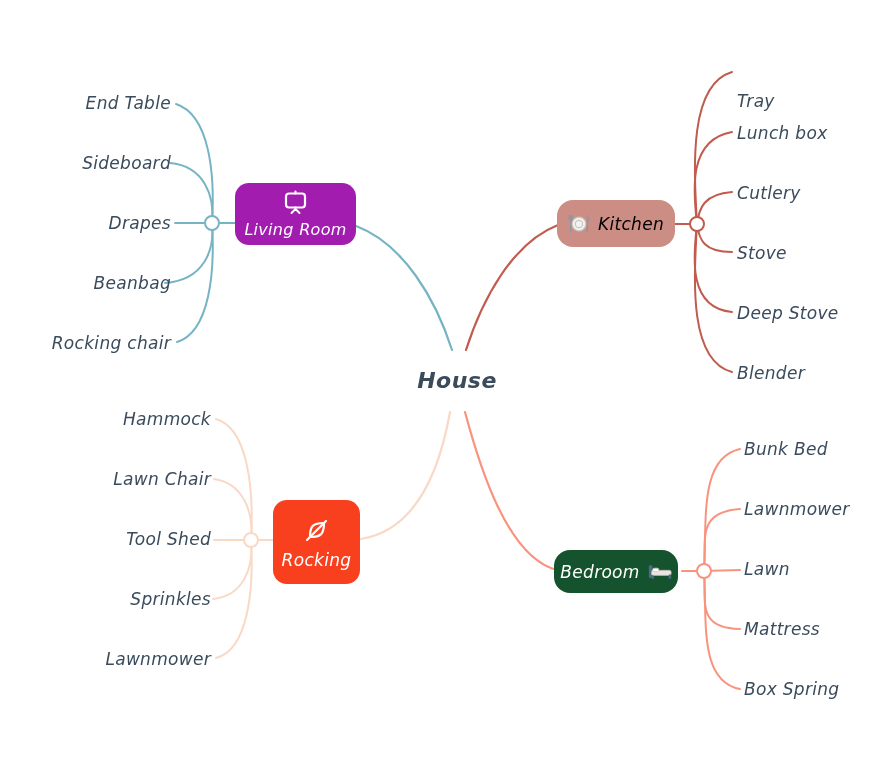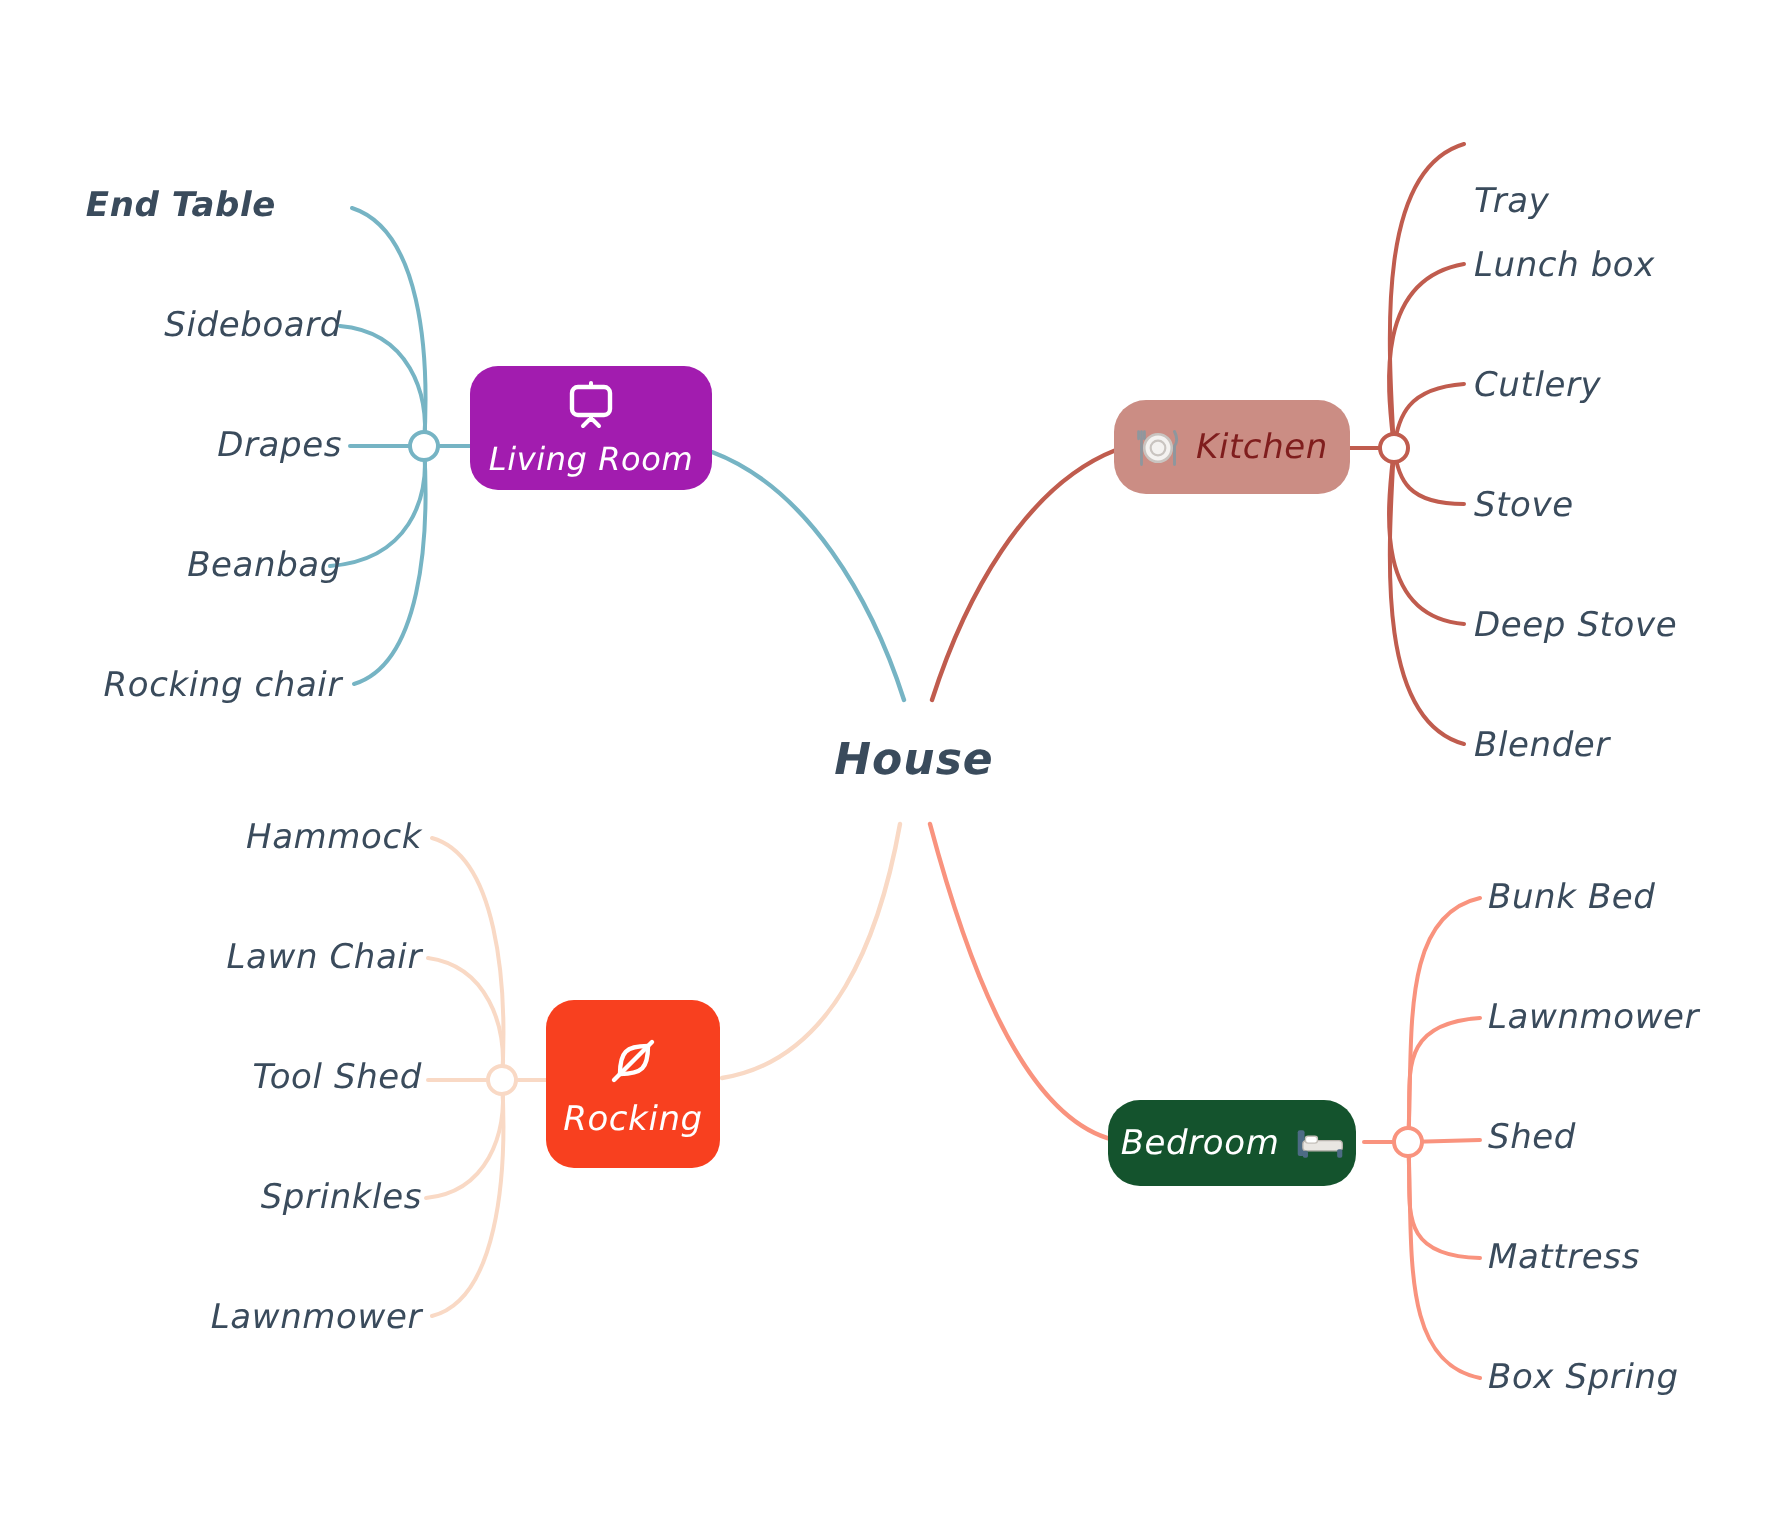--- a/index.html
+++ b/index.html
@@ -16,21 +16,21 @@
   .node{
     position:absolute;display:flex;align-items:center;justify-content:center;
     box-sizing:border-box;
   }
   .node .nlabel{font-style:italic;letter-spacing:.3px;white-space:nowrap;}
   .node-col{flex-direction:column;gap:5px;}
   .node-row{flex-direction:row;gap:8px;}
   #living-room-node{left:235px;top:183px;width:121px;height:62px;background:#a21caf;border-radius:14px;}
   #living-room-node .nlabel{color:#ffffff;font-size:16px;}
   #kitchen-node{left:557px;top:200px;width:118px;height:47px;background:#cb8d84;border-radius:16px;}
-  #kitchen-node .nlabel{color:#7f1d1d;font-size:17px;}
+  #kitchen-node .nlabel{color:#000000;font-size:17px;}
   #garden-node{left:273px;top:500px;width:87px;height:84px;background:#f8401f;border-radius:14px;}
   #garden-node .nlabel{color:#ffffff;font-size:17px;}
   #bedroom-node{left:554px;top:550px;width:124px;height:43px;background:#14532d;border-radius:16px;}
   #bedroom-node .nlabel{color:#ffffff;font-size:17px;}
   .root-title{
     position:absolute;left:397px;top:363px;width:120px;height:36px;line-height:36px;
     text-align:center;font-size:22px;font-weight:bold;font-style:italic;color:#3a4b5c;
     letter-spacing:.5px;
   }
   .icon{display:flex;align-items:center;justify-content:center;}
@@ -133,38 +133,38 @@
       <svg width="24" height="18" viewBox="0 0 28 20">
         <rect x="1" y="2" width="4" height="15" rx="1.2" fill="#4d6b85"></rect>
         <rect x="4" y="8" width="23" height="6" rx="2" fill="#e9e6e2" stroke="#b9b4ae" stroke-width="0.8"></rect>
         <rect x="5.5" y="5.5" width="7" height="4" rx="1.5" fill="#ffffff" stroke="#c4bfb9" stroke-width="0.8"></rect>
         <rect x="24" y="13" width="3" height="5" rx="1" fill="#4d6b85"></rect>
         <rect x="4" y="14" width="3" height="4" rx="1" fill="#4d6b85"></rect>
       </svg>
     </span>
   </div>
 
-  <div class="leaf-label right-align" style="right:754px;top:91px;font-weight:bold;">End Table</div>
+  <div class="leaf-label right-align" style="right:721px;top:91px;">End Table</div>
   <div class="leaf-label right-align" style="right:721px;top:151px;">Sideboard</div>
   <div class="leaf-label right-align" style="right:721px;top:211px;">Drapes</div>
   <div class="leaf-label right-align" style="right:721px;top:271px;">Beanbag</div>
   <div class="leaf-label right-align" style="right:721px;top:331px;">Rocking chair</div>
 
   <div class="leaf-label" style="left:737px;top:61px;margin-top:28px;">Tray</div>
   <div class="leaf-label" style="left:737px;top:121px;">Lunch box</div>
   <div class="leaf-label" style="left:737px;top:181px;">Cutlery</div>
   <div class="leaf-label" style="left:737px;top:241px;">Stove</div>
   <div class="leaf-label" style="left:737px;top:301px;">Deep Stove</div>
   <div class="leaf-label" style="left:737px;top:361px;">Blender</div>
 
   <div class="leaf-label right-align" style="right:681px;top:407px;">Hammock</div>
   <div class="leaf-label right-align" style="right:681px;top:467px;">Lawn Chair</div>
   <div class="leaf-label right-align" style="right:681px;top:527px;">Tool Shed</div>
   <div class="leaf-label right-align" style="right:681px;top:587px;">Sprinkles</div>
   <div class="leaf-label right-align" style="right:681px;top:647px;">Lawnmower</div>
 
   <div class="leaf-label" style="left:744px;top:437px;">Bunk Bed</div>
   <div class="leaf-label" style="left:744px;top:497px;">Lawnmower</div>
-  <div class="leaf-label" style="left:744px;top:557px;">Shed</div>
+  <div class="leaf-label" style="left:744px;top:557px;">Lawn</div>
   <div class="leaf-label" style="left:744px;top:617px;">Mattress</div>
   <div class="leaf-label" style="left:744px;top:677px;">Box Spring</div>
 
 </div>
 
 </body></html>

